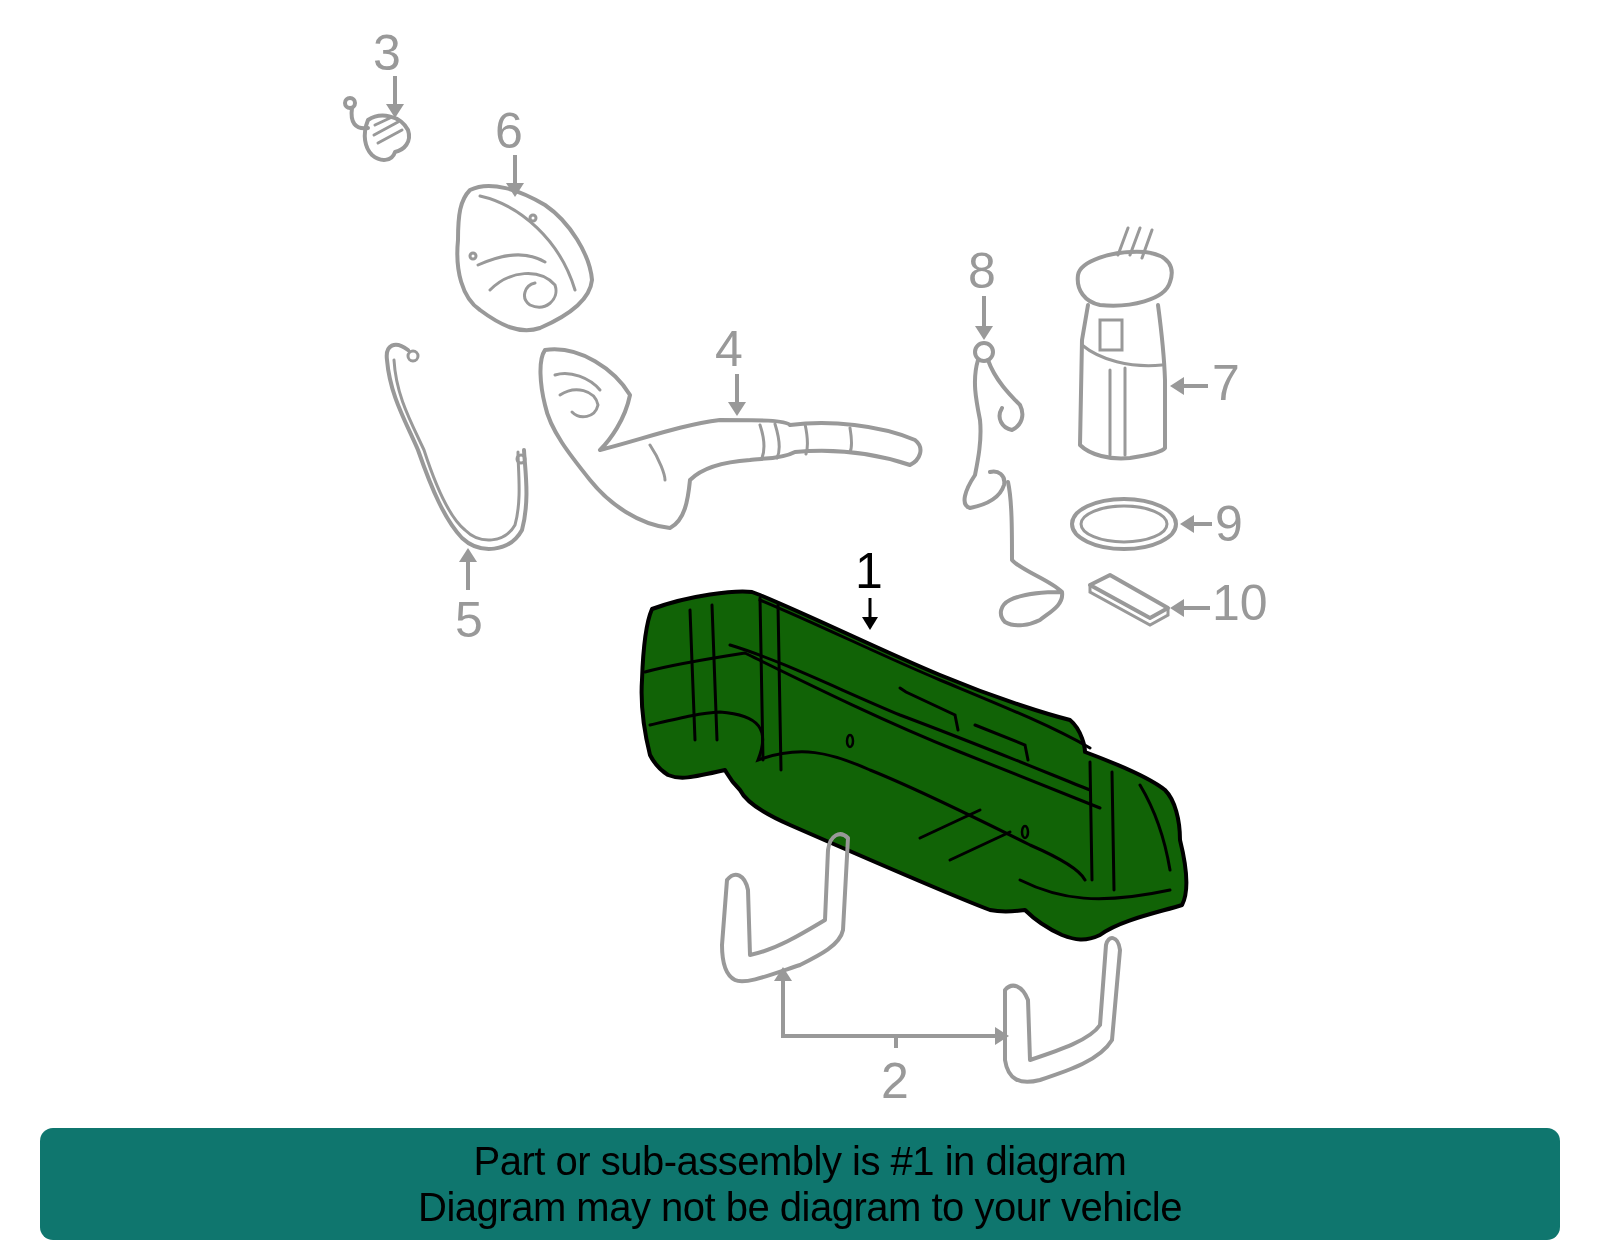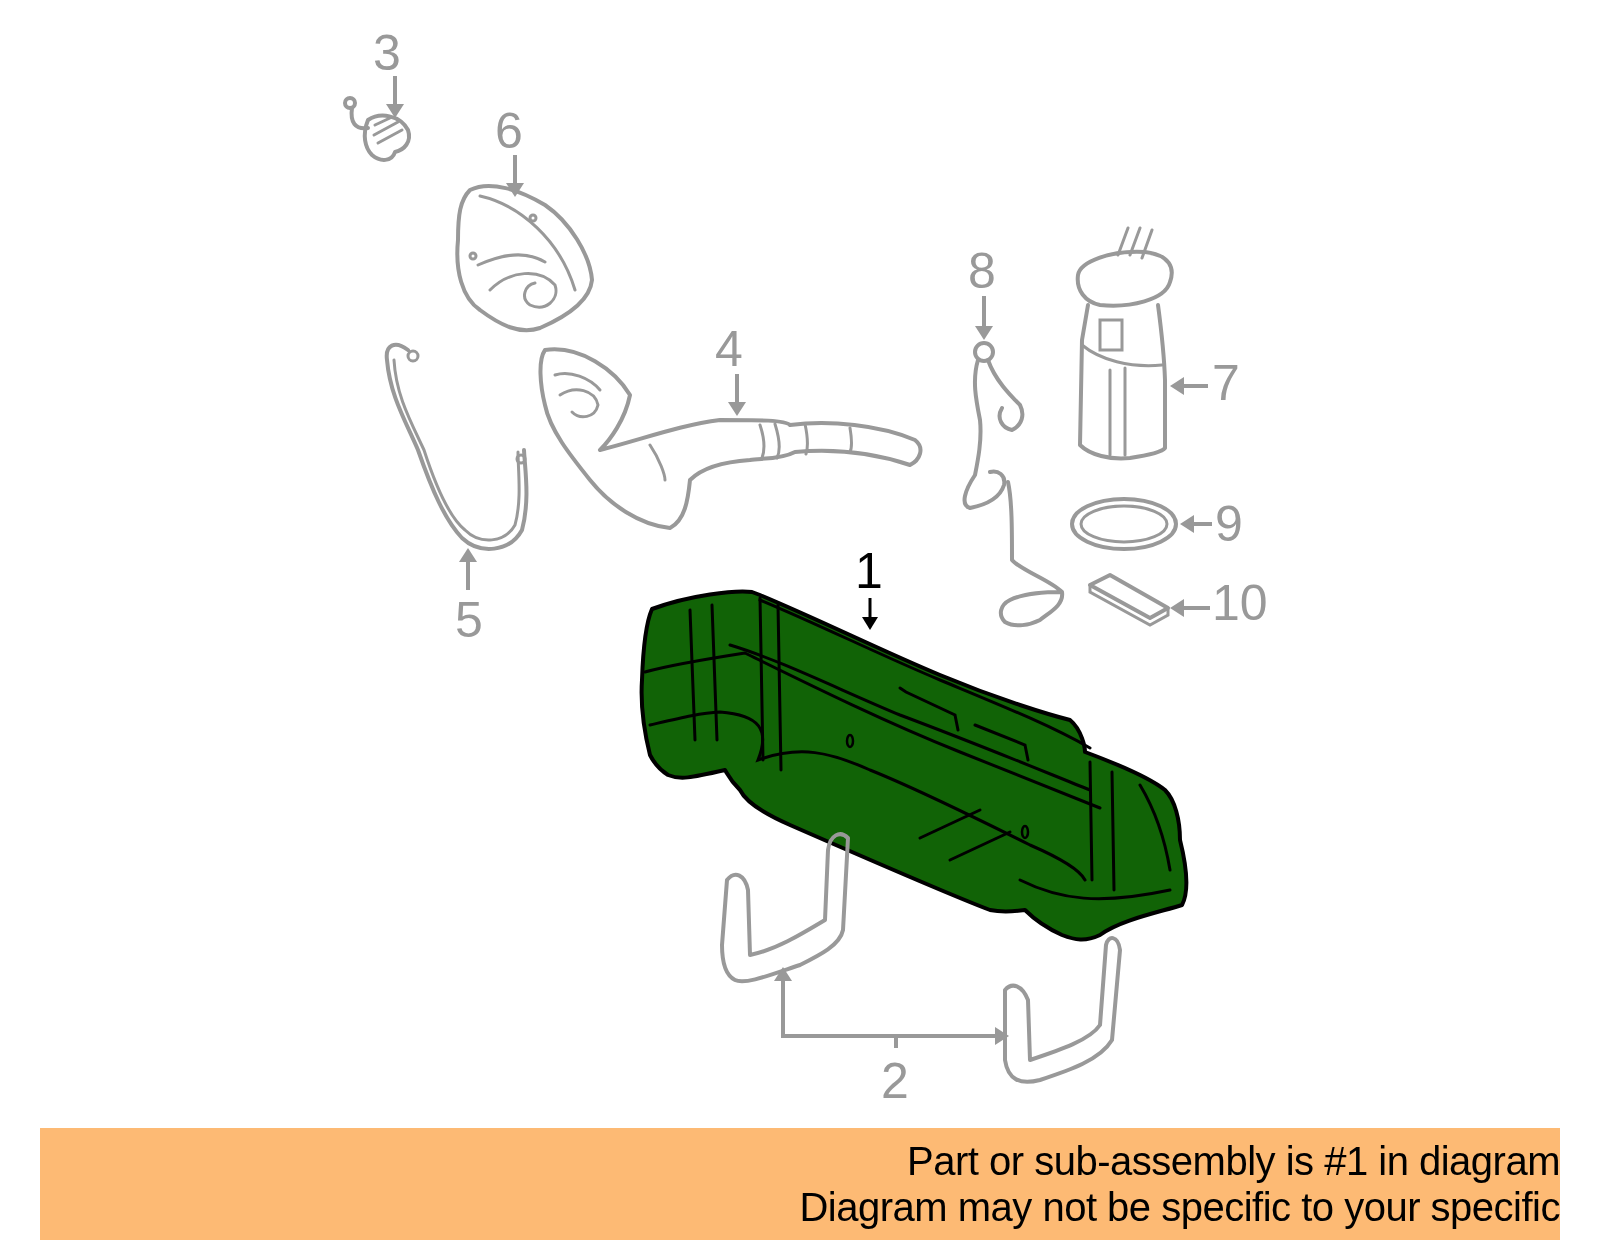--- a/index.html
+++ b/index.html
@@ -8,22 +8,22 @@
   #diagram { position: absolute; left: 0; top: 0; width: 1600px; height: 1120px; }
   .callout { font-family: "Liberation Sans", sans-serif; font-size: 50px; fill: #999999; }
   .callout.primary { fill: #000000; }
   .gray { fill: none; stroke: #999999; stroke-width: 4; stroke-linejoin: round; stroke-linecap: round; }
   .gray-thin { fill: none; stroke: #999999; stroke-width: 3; stroke-linecap: round; }
   .arrow-line { stroke: #999999; stroke-width: 4; fill: none; }
   .arrow-head { fill: #999999; }
   .tank { stroke: #000; stroke-width: 4; stroke-linejoin: round; }
   .tank-line { fill: none; stroke: #000; stroke-width: 3; stroke-linecap: round; }
   #banner { position: absolute; left: 40px; top: 1128px; width: 1520px; height: 112px;
-            background: #fdba74; display: flex; flex-direction: column; align-items: flex-end;
-            justify-content: center; }
+            background: #0f766e; display: flex; flex-direction: column; align-items: center;
+            justify-content: center; border-radius: 13px; }
   #banner span { display: block; font-size: 40px; line-height: 46px; color: #000; letter-spacing: -0.5px; }
 </style>
 </head>
 <body>
 
 <svg id="diagram" viewBox="0 0 1600 1120" xmlns="http://www.w3.org/2000/svg">
 
   <g>
     <circle class="gray" cx="350" cy="103" r="5"></circle>
     <path class="gray" d="M352 108 C350 122,355 130,368 128"></path>
@@ -125,14 +125,14 @@
   </g>
   <path class="arrow-line" d="M783 981 L783 1036 L995 1036"></path>
   <polygon class="arrow-head" points="774,981 792,981 783,967"></polygon>
   <polygon class="arrow-head" points="995,1027 995,1045 1009,1036"></polygon>
   <line class="arrow-line" x1="896" y1="1036" x2="896" y2="1048"></line>
   <text class="callout" x="881" y="1098">2</text>
 </svg>
 
 <div id="banner">
   <span>Part or sub-assembly is #1 in diagram</span>
-  <span>Diagram may not be specific to your specific</span>
+  <span>Diagram may not be diagram to your vehicle</span>
 </div>
 
 </body></html>

